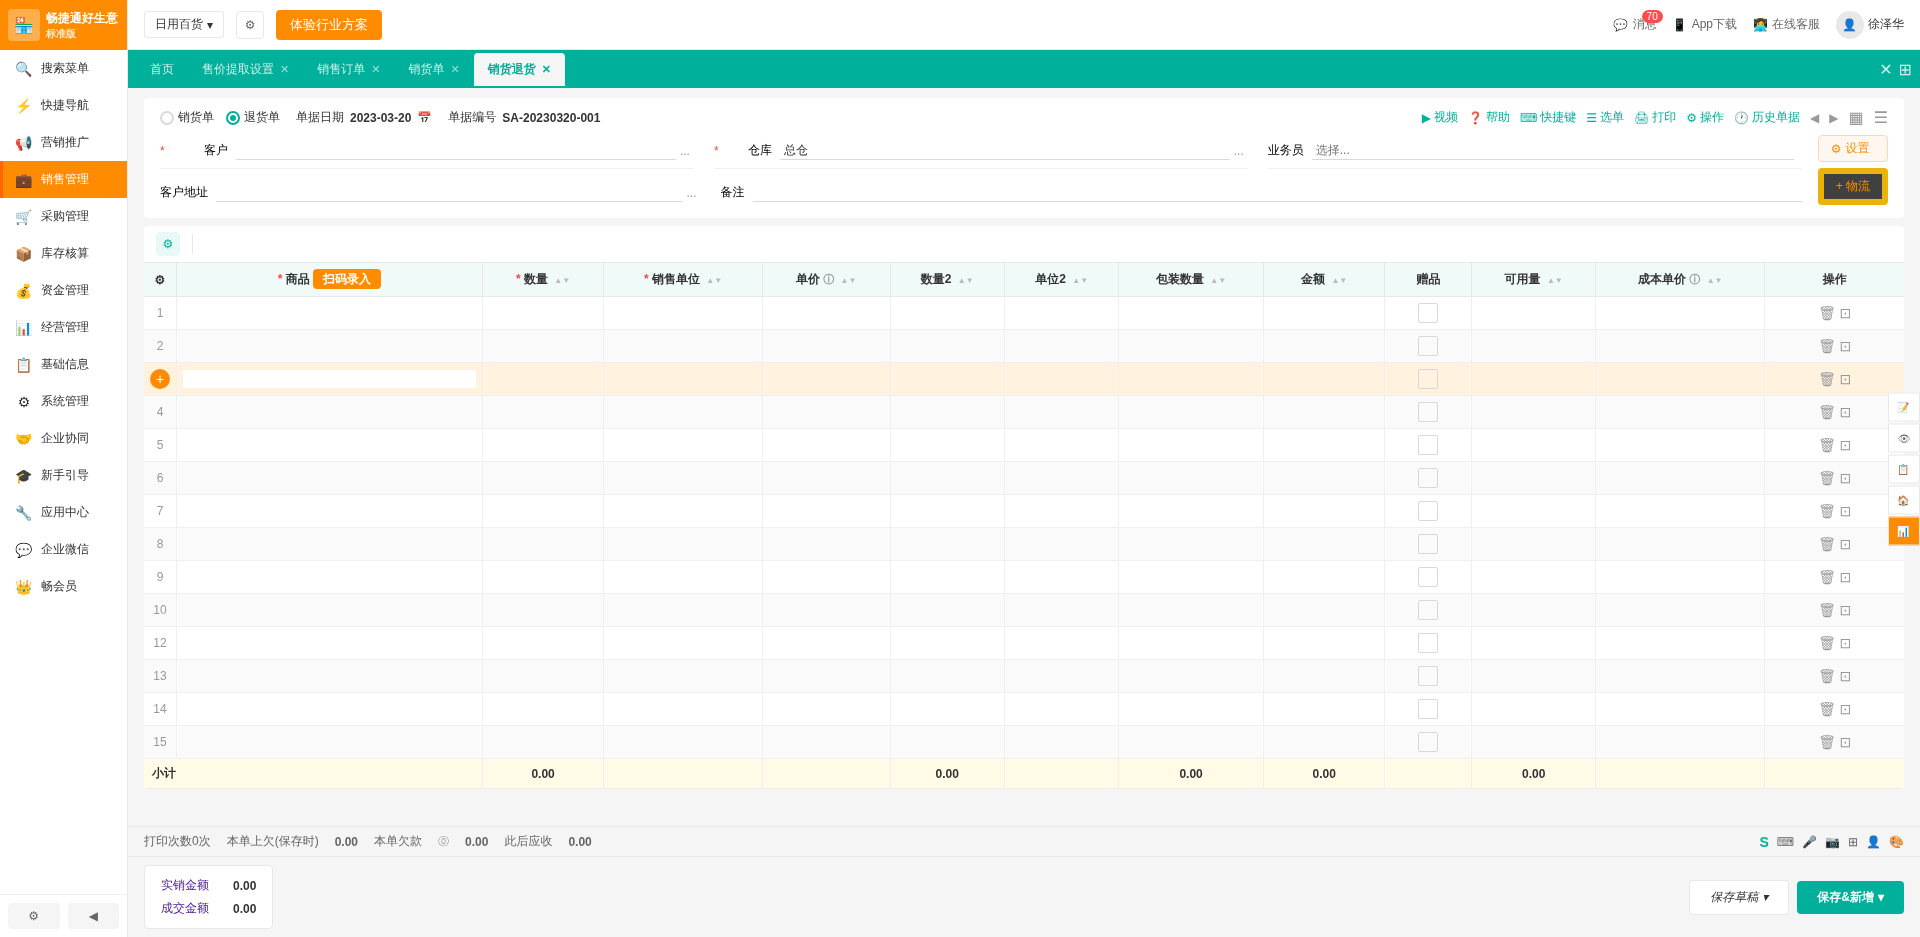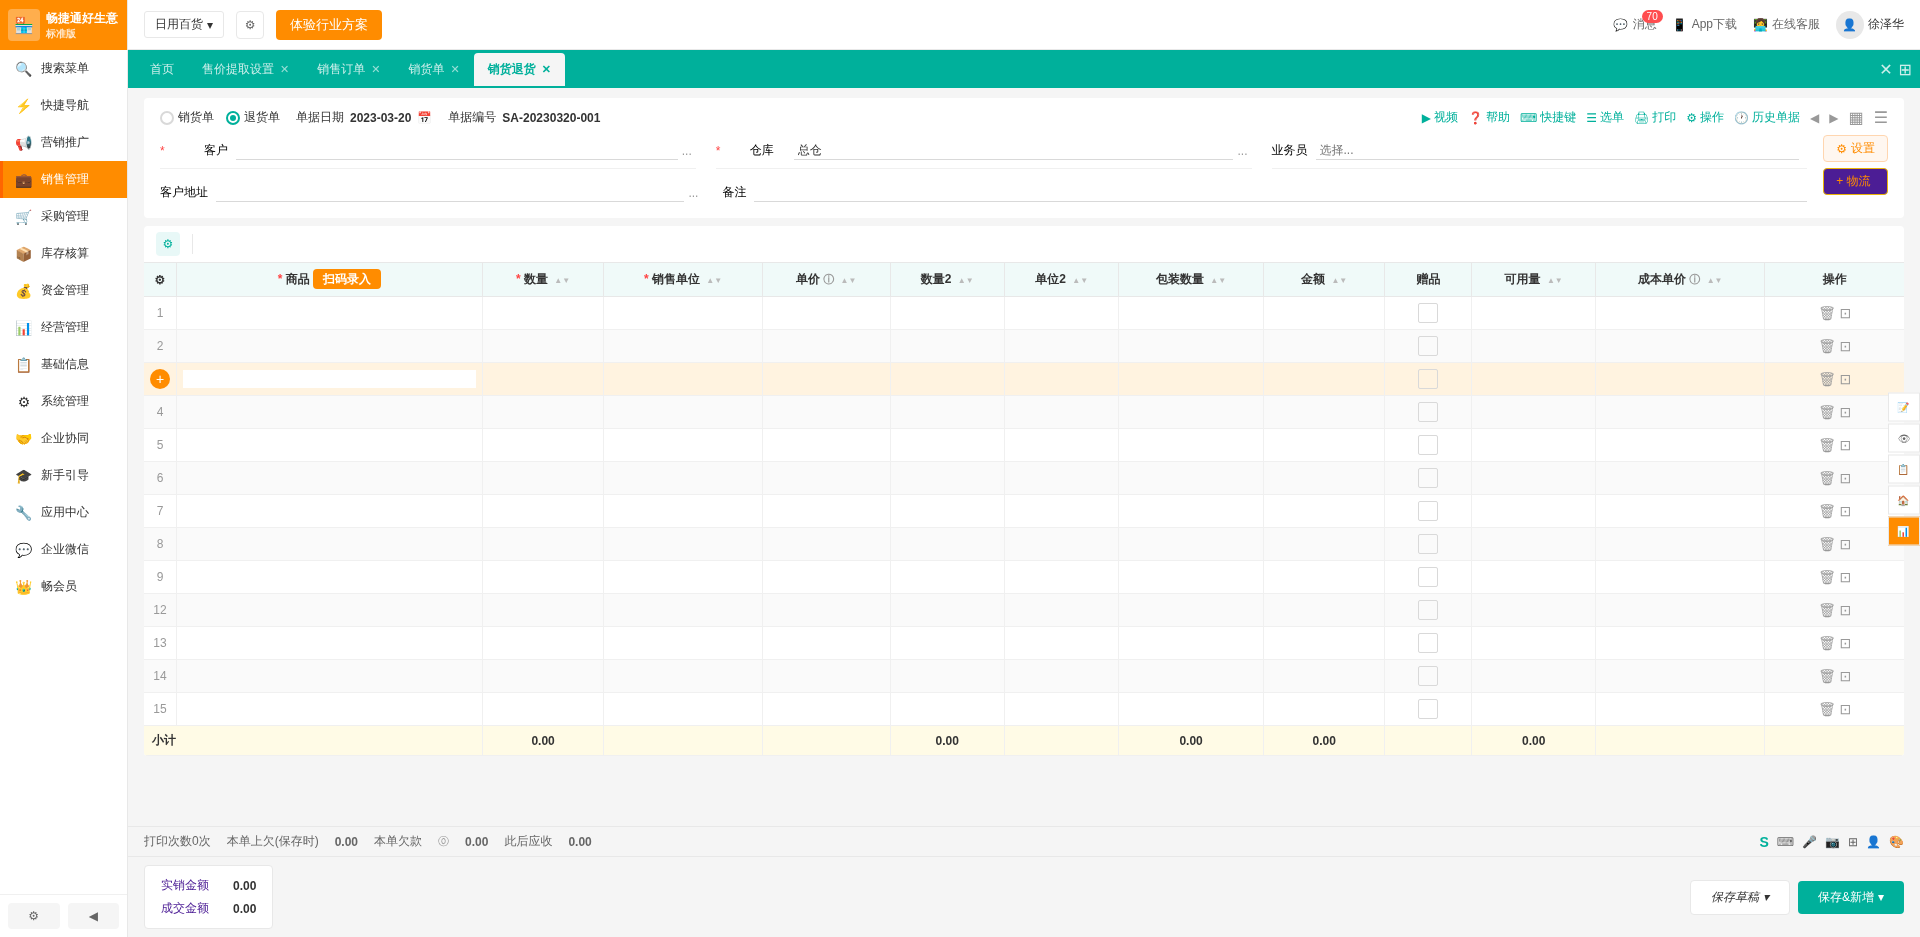--- a/index.html
+++ b/index.html
@@ -57,21 +57,21 @@
     .calendar-icon { color: #999; cursor: pointer; }
     .action-link { color: #00b09b; cursor: pointer; display: flex; align-items: center; gap: 3px; font-size: 12px; }
 
     .form-fields-row { display: flex; align-items: center; gap: 0; }
     .form-field-group { display: flex; align-items: center; flex: 1; padding: 6px 0; }
     .field-label { color: #f44; font-size: 12px; margin-right: 4px; min-width: 30px; }
     .field-input { flex: 1; border: none; border-bottom: 1px solid #d9d9d9; padding: 2px 4px; color: #333; outline: none; min-width: 80px; }
     .field-dots { color: #999; cursor: pointer; padding: 0 4px; }
     .form-action-btn { padding: 4px 12px; border-radius: 4px; cursor: pointer; font-size: 12px; display: flex; align-items: center; gap: 4px; }
     .btn-settings { background: #fff7f0; border: 1px solid #ffd6b0; color: #ff8c00; }
-    .btn-logistics { background: #4c1d95; border: 1px solid #eab308; color: #ff8c00; }
+    .btn-logistics { background: #404040; border: 6px solid #eab308; color: #ff8c00; }
 
     
     .toolbar { background: #fff; border-radius: 4px 4px 0 0; padding: 6px 12px; display: flex; align-items: center; gap: 8px; border-bottom: 1px solid #e8e8e8; }
     .toolbar-icon { width: 24px; height: 24px; background: #e8f8f7; border-radius: 4px; display: flex; align-items: center; justify-content: center; color: #00b09b; cursor: pointer; }
     .barcode-btn { background: #ff8c00; color: #fff; padding: 3px 10px; border-radius: 4px; cursor: pointer; font-size: 12px; font-weight: bold; }
 
     
     .table-wrapper { background: #fff; border-radius: 0 0 4px 4px; overflow-x: auto; }
     table { width: 100%; border-collapse: collapse; }
     thead tr { background: #f0faf9; }
@@ -94,21 +94,21 @@
     
     .status-bar { background: #f5f5f5; padding: 6px 16px; display: flex; align-items: center; gap: 16px; border-top: 1px solid #e8e8e8; font-size: 12px; color: #666; }
     .status-item { display: flex; align-items: center; gap: 4px; }
     .right-summary-row { display: flex; justify-content: space-between; align-items: center; padding: 3px 0; }
     .right-summary-label { color: #4c1d95; }
     .right-summary-value { color: #333; font-weight: bold; }
 
     
     .main-actions { display: flex; gap: 8px; align-items: center; justify-content: flex-end; padding: 8px 16px; background: #f5f5f5; border-top: 1px solid #e8e8e8; }
     .btn-save-draft { background: #fff; border: 1px solid #e8e8e8; color: #333; padding: 8px 20px; border-radius: 4px; cursor: pointer; display: flex; align-items: center; gap: 4px; font-style: italic; }
-    .btn-save-new { background: #00b09b; color: #fff; border: none; padding: 8px 20px; border-radius: 4px; cursor: pointer; display: flex; align-items: center; gap: 4px; }
+    .btn-save-new { background: #00b09b; color: #fff; border: none; padding: 8px 20px; border-radius: 4px; cursor: pointer; display: flex; align-items: center; gap: 4px; font-weight: bold; }
 
     
     .right-float { position: fixed; right: 0; top: 50%; transform: translateY(-50%); display: flex; flex-direction: column; gap: 2px; }
     .float-btn { background: #fff; border: 1px solid #e8e8e8; padding: 8px 4px; text-align: center; font-size: 10px; color: #666; cursor: pointer; writing-mode: horizontal-tb; width: 32px; }
 
     .toolbar-sep { width: 1px; height: 20px; background: #e8e8e8; margin: 0 4px; }
   </style>
 </head>
 <body>
 
@@ -318,21 +318,21 @@
             <div class="form-fields-row">
               <div class="form-field-group" style="flex:1; border-bottom: 1px solid #f0f0f0; padding-bottom:8px;">
                 <span class="field-label" style="color:#f44; min-width:40px;">* </span>
                 <span>客户</span>
                 <input class="field-input" style="margin-left: 8px;" placeholder="">
                 <span class="field-dots">...</span>
               </div>
               <div class="form-field-group" style="flex:1; border-bottom: 1px solid #f0f0f0; padding-bottom:8px; margin-left:20px;">
                 <span class="field-label" style="color:#f44;">* </span>
                 <span>仓库</span>
-                <input class="field-input" style="margin-left: 20px;" value="总仓">
+                <input class="field-input" style="margin-left: 8px;" value="总仓">
                 <span class="field-dots">...</span>
               </div>
               <div class="form-field-group" style="flex:1; border-bottom: 1px solid #f0f0f0; padding-bottom:8px; margin-left:20px;">
                 <span>业务员</span>
                 <input class="field-input" style="margin-left: 8px;" placeholder="选择...">
                 <span class="field-dots"></span>
               </div>
             </div>
             <div class="form-fields-row" style="margin-top:8px;">
               <div class="form-field-group" style="flex:1;">
@@ -564,20 +564,37 @@
                   <td></td>
                   <td></td>
                   <td>
                     <div class="checkbox-cell"></div>
                   </td>
                   <td></td>
                   <td></td>
                   <td><span class="icon-delete">🗑</span> <span class="icon-copy">⊡</span></td>
                 </tr>
                 <tr>
+                  <td class="row-num">10</td>
+                  <td></td>
+                  <td></td>
+                  <td></td>
+                  <td></td>
+                  <td></td>
+                  <td></td>
+                  <td></td>
+                  <td></td>
+                  <td>
+                    <div class="checkbox-cell"></div>
+                  </td>
+                  <td></td>
+                  <td></td>
+                  <td><span class="icon-delete">🗑</span> <span class="icon-copy">⊡</span></td>
+                </tr>
+                <tr>
                   <td class="row-num">12</td>
                   <td></td>
                   <td></td>
                   <td></td>
                   <td></td>
                   <td></td>
                   <td></td>
                   <td></td>
                   <td></td>
                   <td>

